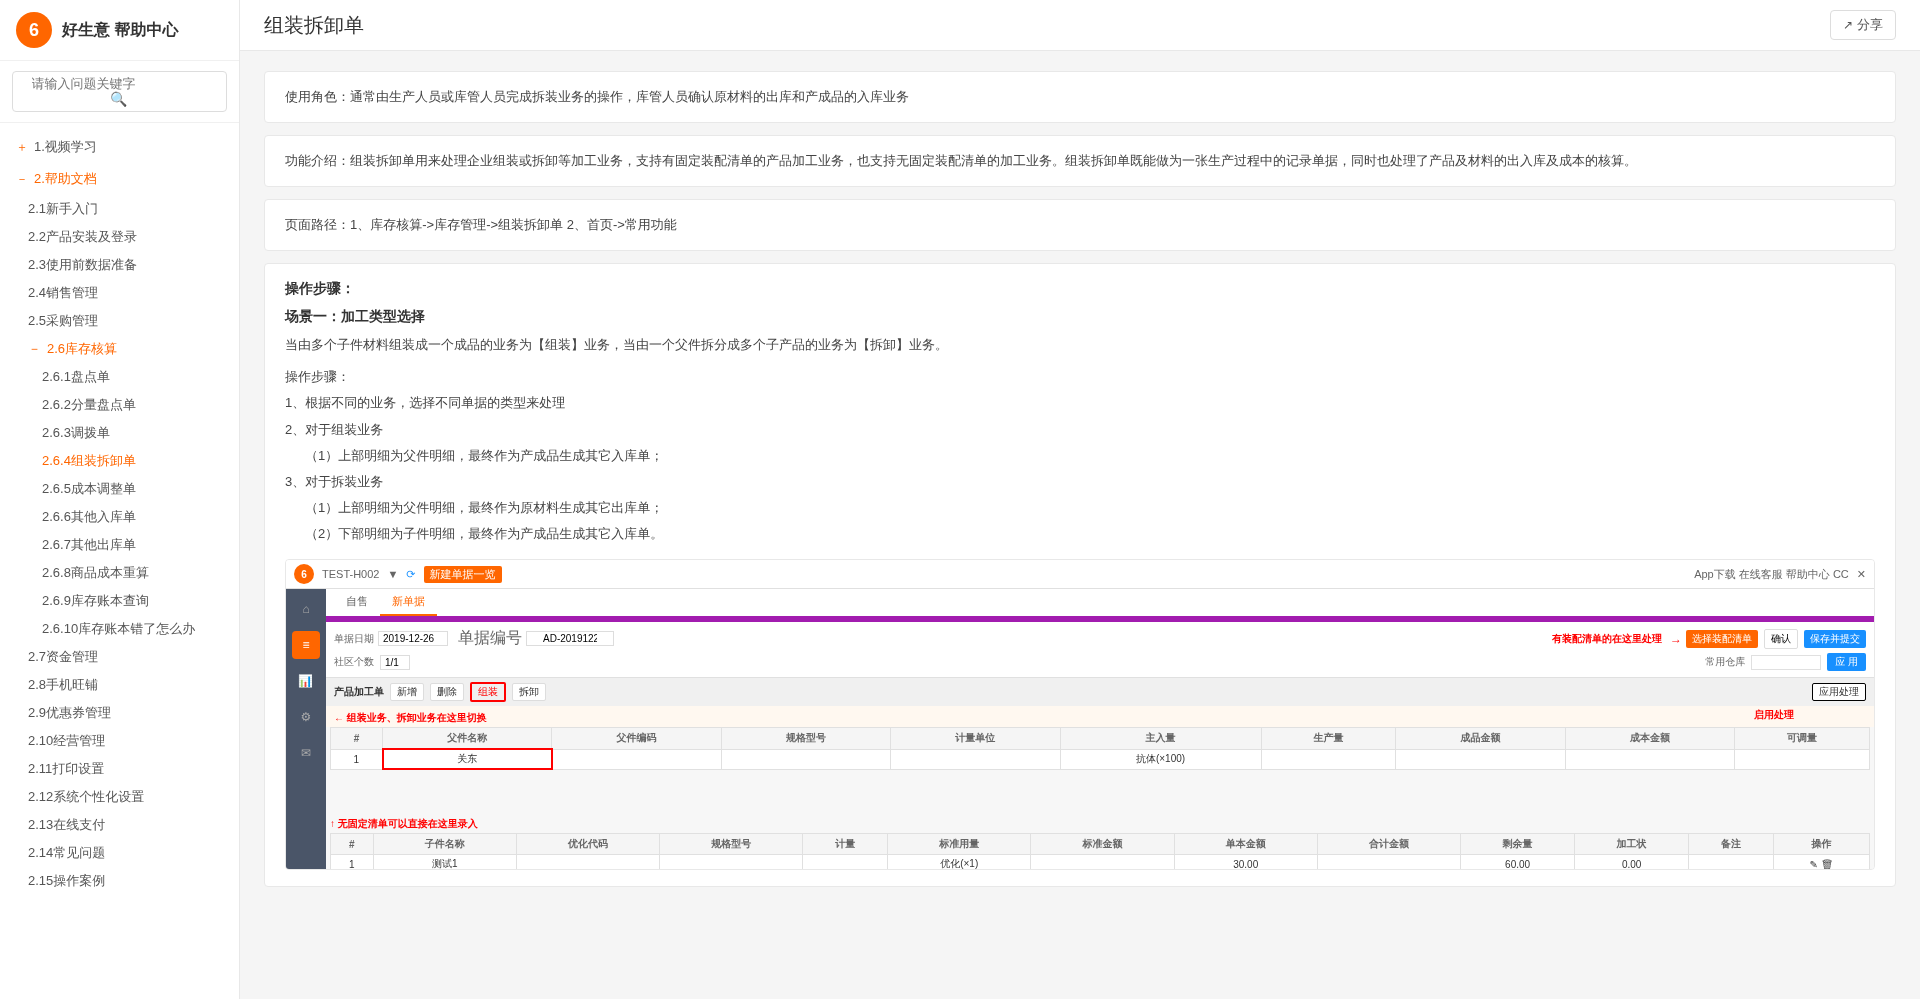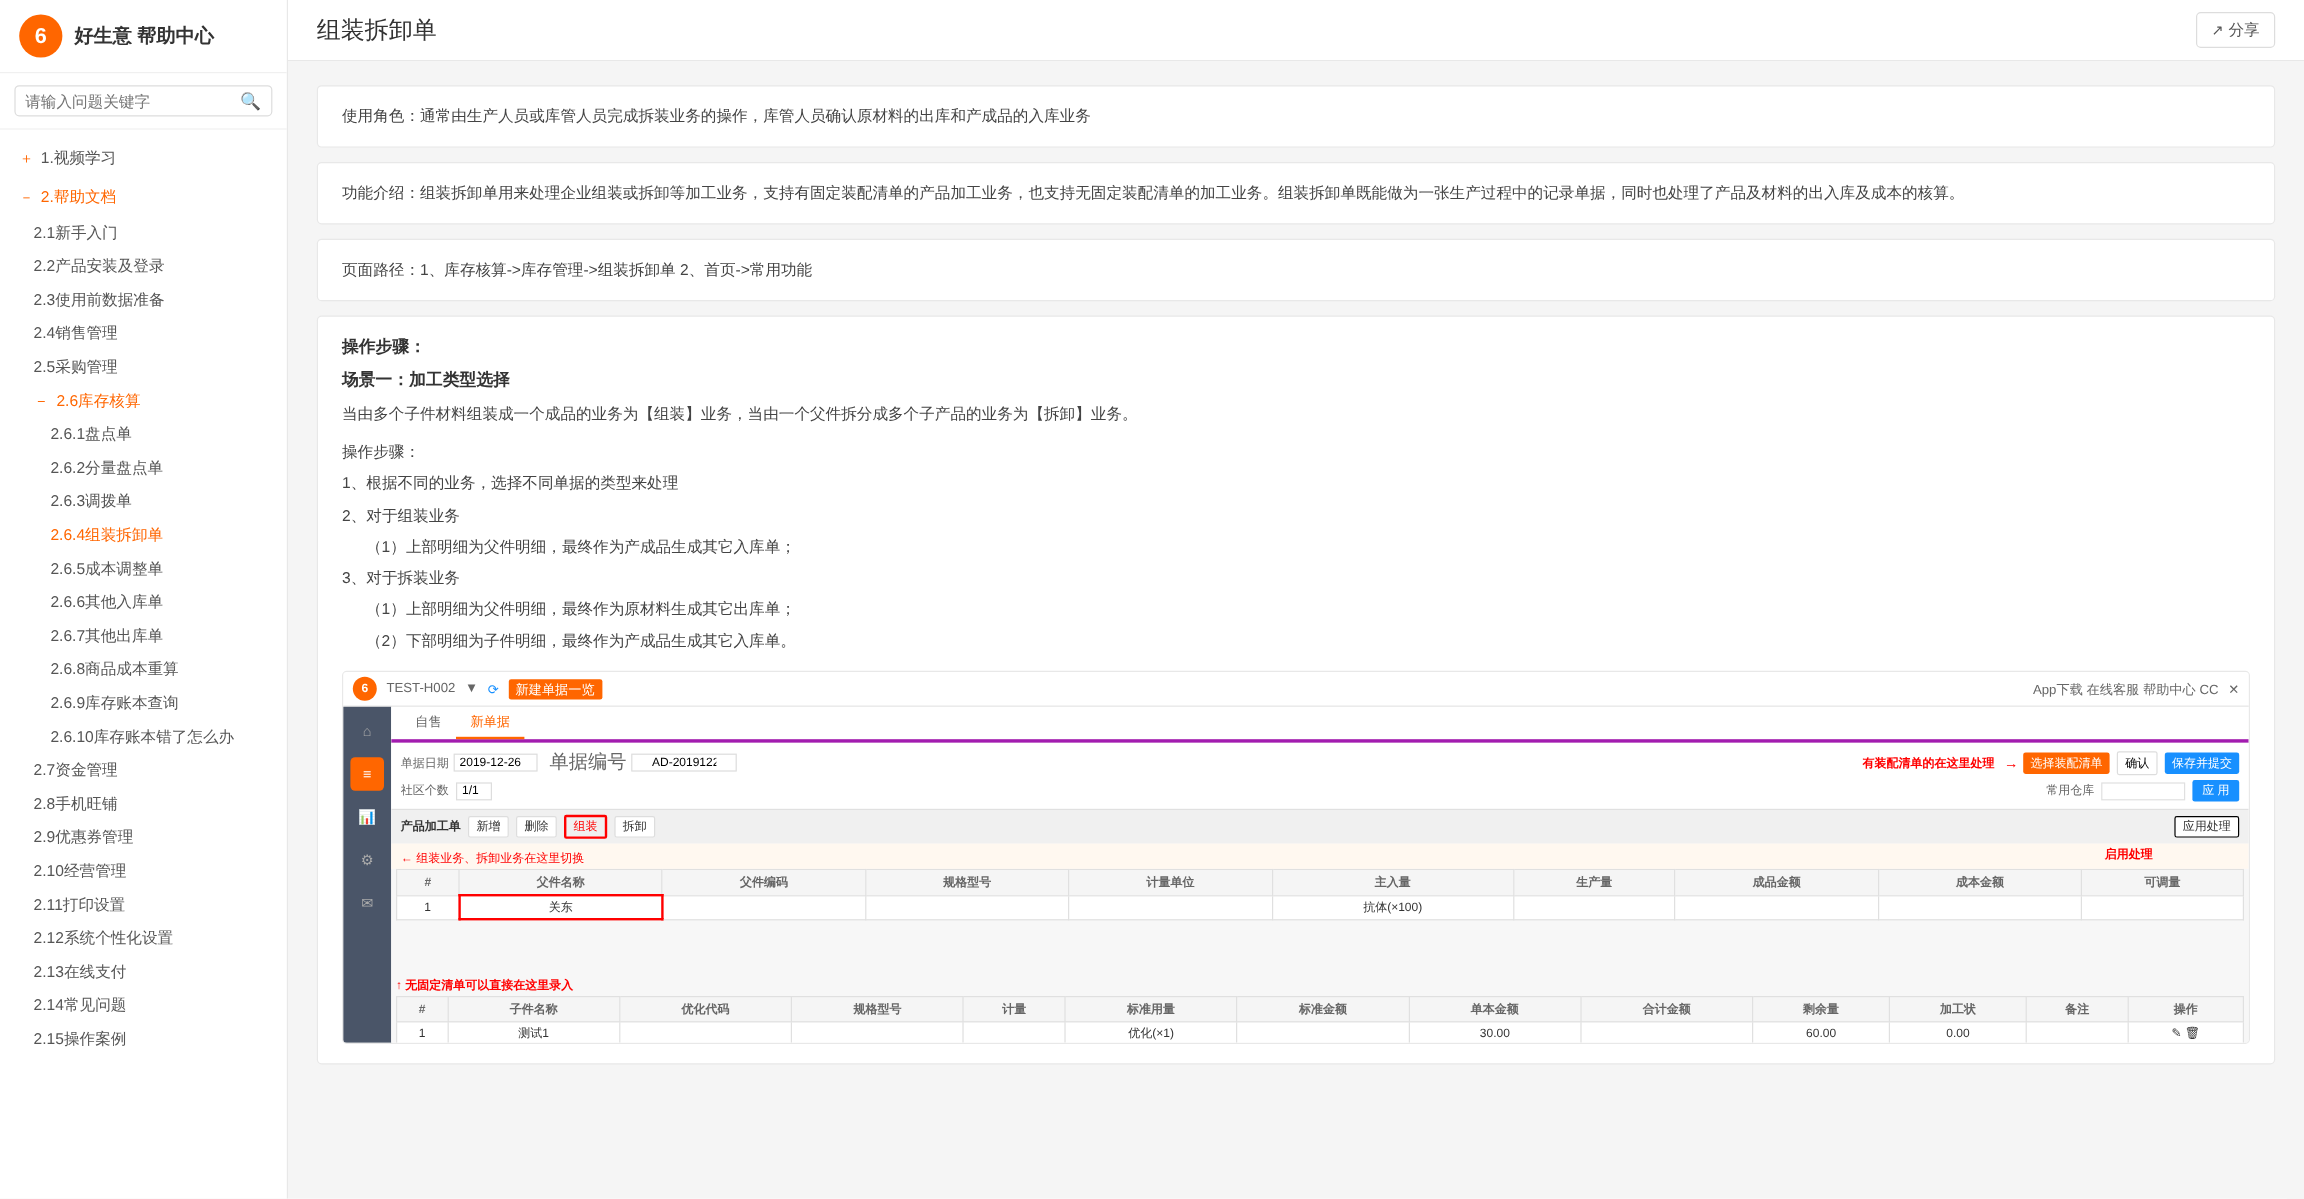--- a/index.html
+++ b/index.html
@@ -50,20 +50,21 @@
       border-bottom: 1px solid #f0f0f0;
     }
 
     #search-box {
       display: flex;
       align-items: center;
       border: 1px solid #ddd;
       border-radius: 4px;
       padding: 4px 8px;
       background: #fff;
+      flex-direction: column;
     }
 
     #search-input {
       border: none;
       outline: none;
       flex: 1;
       font-size: 13px;
       color: #999;
     }
 
@@ -290,21 +291,21 @@
 
     .ss-content {
       flex: 1;
       background: #f7f7f7;
       overflow: hidden;
     }
 
     .ss-tabs {
       display: flex;
       background: #fff;
-      border-bottom: 3px solid #a21caf;
+      border-bottom: 6px solid #a21caf;
       padding: 0 8px;
     }
 
     .ss-tab {
       padding: 5px 12px;
       font-size: 11px;
       color: #666;
       border-bottom: 2px solid transparent;
       cursor: pointer;
     }
@@ -514,21 +515,21 @@
 
                 <span style="border:2px solid red;color:red;padding:1px 6px;font-size:10px;border-radius:2px;">组装</span>
                 <span style="border:1px solid #ddd;background:#fff;padding:1px 6px;font-size:10px;border-radius:2px;">拆卸</span>
 
                 <span style="flex:1;"></span>
 
                 <span style="border:1px solid #000000;background:#fff;padding:1px 6px;font-size:10px;border-radius:2px;">应用处理</span>
               </div>
 
               <div style="background:#fff8f0;padding:2px 8px;position:relative;">
-                <span style="color:red;font-size:10px;font-weight:normal;">← 组装业务、拆卸业务在这里切换</span>
+                <span style="color:red;font-size:10px;font-weight:bold;">← 组装业务、拆卸业务在这里切换</span>
                 <span style="color:red;font-size:10px;font-weight:bold;position:absolute;right:80px;top:2px;">启用处理</span>
               </div>
 
               <div style="padding:0 4px;">
                 <table class="ss-table">
                   <thead>
                     <tr>
                       <th>#</th>
                       <th>父件名称</th>
                       <th>父件编码</th>

